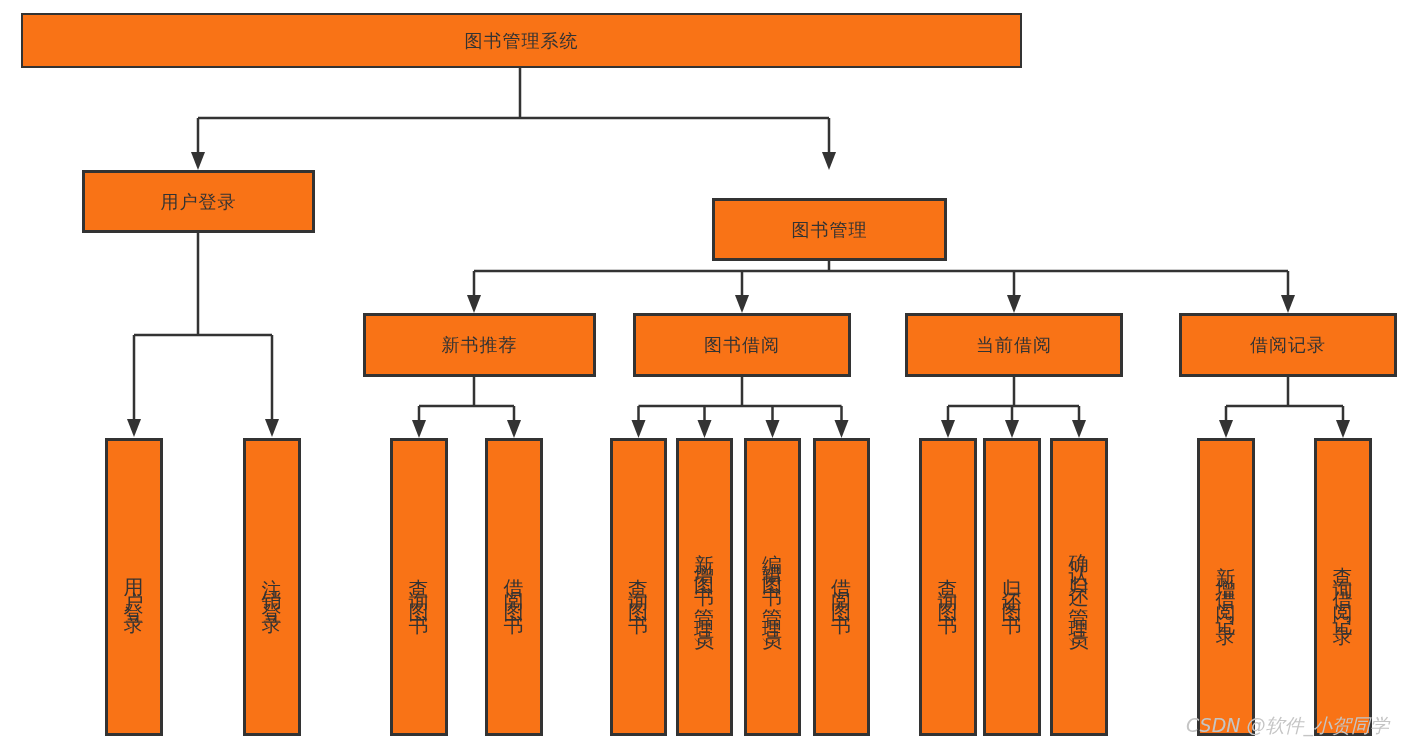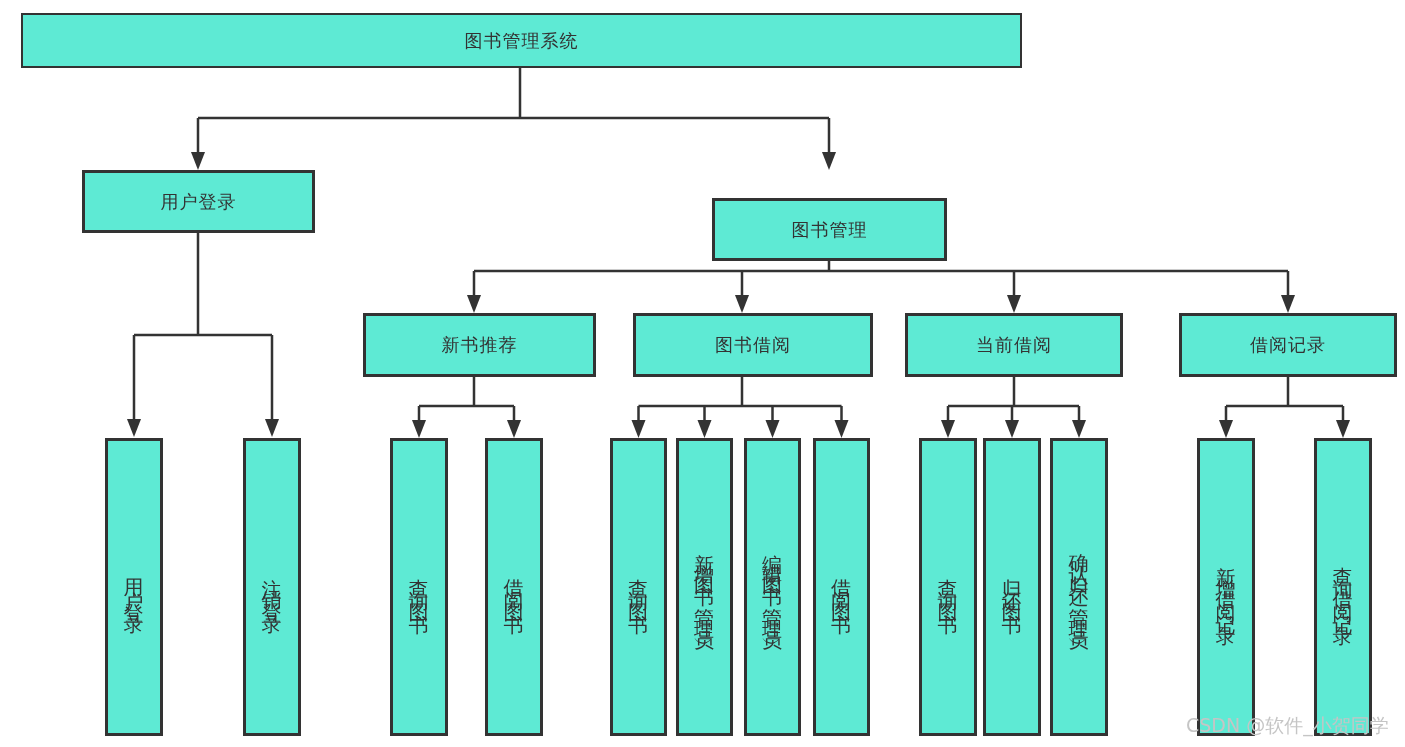--- a/index.html
+++ b/index.html
@@ -18,21 +18,21 @@
   svg.connectors {
     position: absolute;
     left: 0; top: 0;
     width: 1405px;
     height: 747px;
     z-index: 1;
   }
   .box {
     position: absolute;
     box-sizing: border-box;
-    background: #5eead4;
+    background: #f97316;
     border: 3px solid #333333;
     color: #333333;
     display: flex;
     align-items: center;
     justify-content: center;
     z-index: 2;
   }
   .hbox {
     font-size: 18px;
     letter-spacing: 1px;
@@ -48,21 +48,21 @@
     font-size: 20px;
     letter-spacing: 12px;
     line-height: 1;
     width: 58px; top: 438px; height: 298px;
   }
   
   .n-user-login   { left: 82px;  top: 170px; width: 233px; height: 63px; }
   .n-book-mgmt    { left: 712px; top: 170px; width: 235px; height: 63px; margin-top: 28px; }
   
   .n-new-book     { left: 363px;  top: 313px; width: 233px; height: 64px; }
-  .n-book-borrow  { left: 633px;  top: 313px; width: 240px; height: 64px; }
+  .n-book-borrow  { left: 633px;  top: 313px; width: 218px; height: 64px; }
   .n-cur-borrow   { left: 905px;  top: 313px; width: 218px; height: 64px; }
   .n-borrow-rec   { left: 1179px; top: 313px; width: 218px; height: 64px; }
   
   .l-1  { left: 105px; }
   .l-2  { left: 243px; }
   .l-3  { left: 390px; }
   .l-4  { left: 485px; }
   .l-5  { left: 610px;  width: 57px; }
   .l-6  { left: 676px;  width: 57px; letter-spacing: 11px; }
   .l-7  { left: 744px;  width: 57px; letter-spacing: 11px; }
@@ -73,20 +73,21 @@
   .l-12 { left: 1197px; }
   .l-13 { left: 1314px; }
   .watermark {
     position: absolute;
     left: 1186px;
     top: 713px;
     font-size: 19px;
     color: #c5c5c5;
     white-space: nowrap;
     z-index: 3;
+    font-style: italic;
   }
 </style>
 </head>
 <body>
 
 <div class="canvas">
 
   <svg class="connectors" viewBox="0 0 1405 747" xmlns="http://www.w3.org/2000/svg">
     <g stroke="#333333" stroke-width="2.5" fill="none">
       <path d="M520 68 V118 M198 118 H829 M198 118 V156 M829 118 V156"></path>

